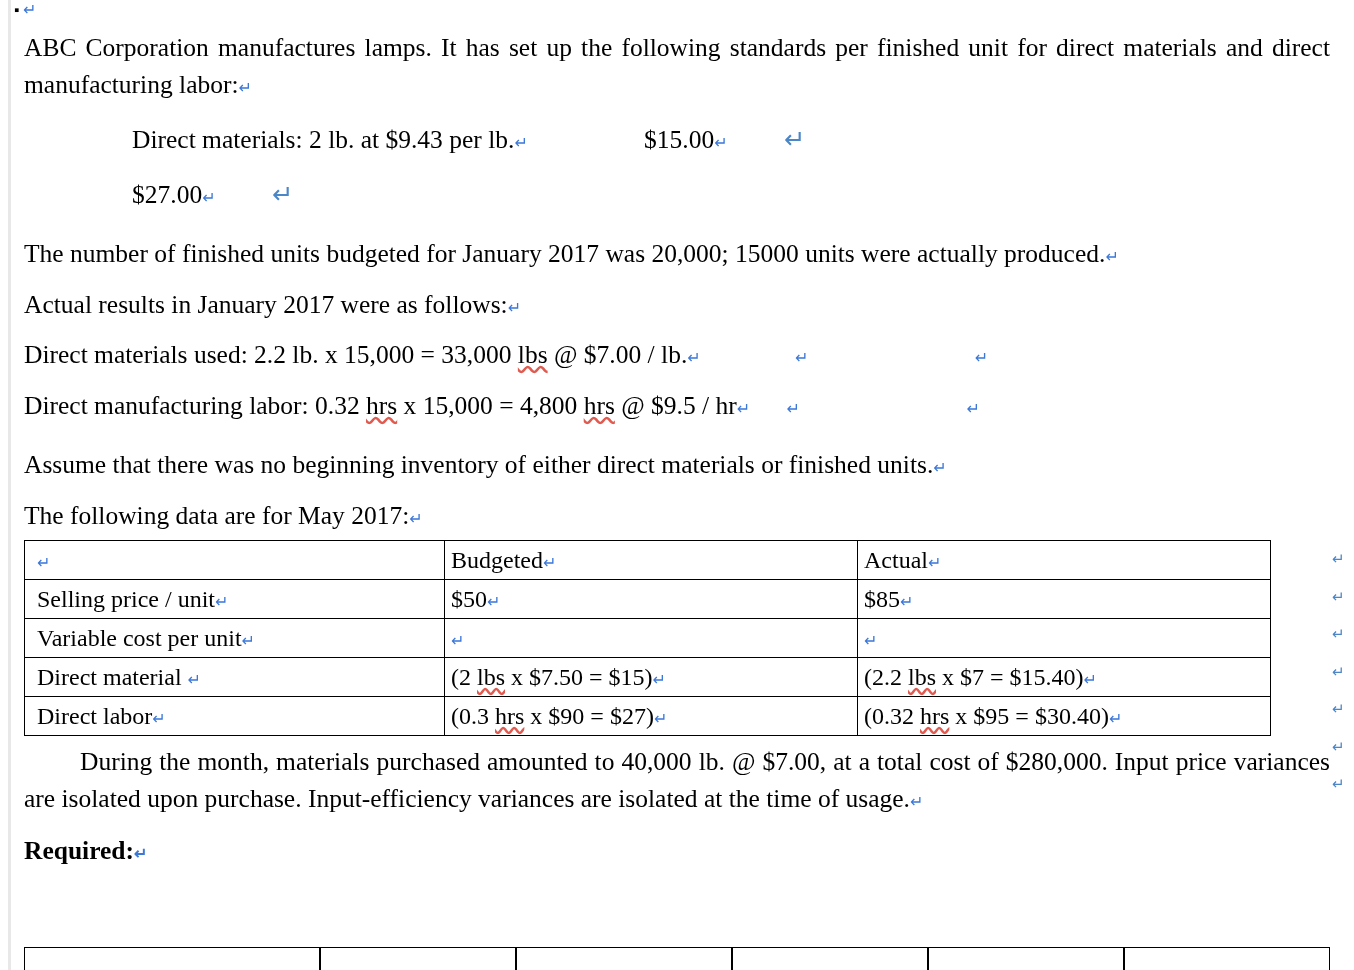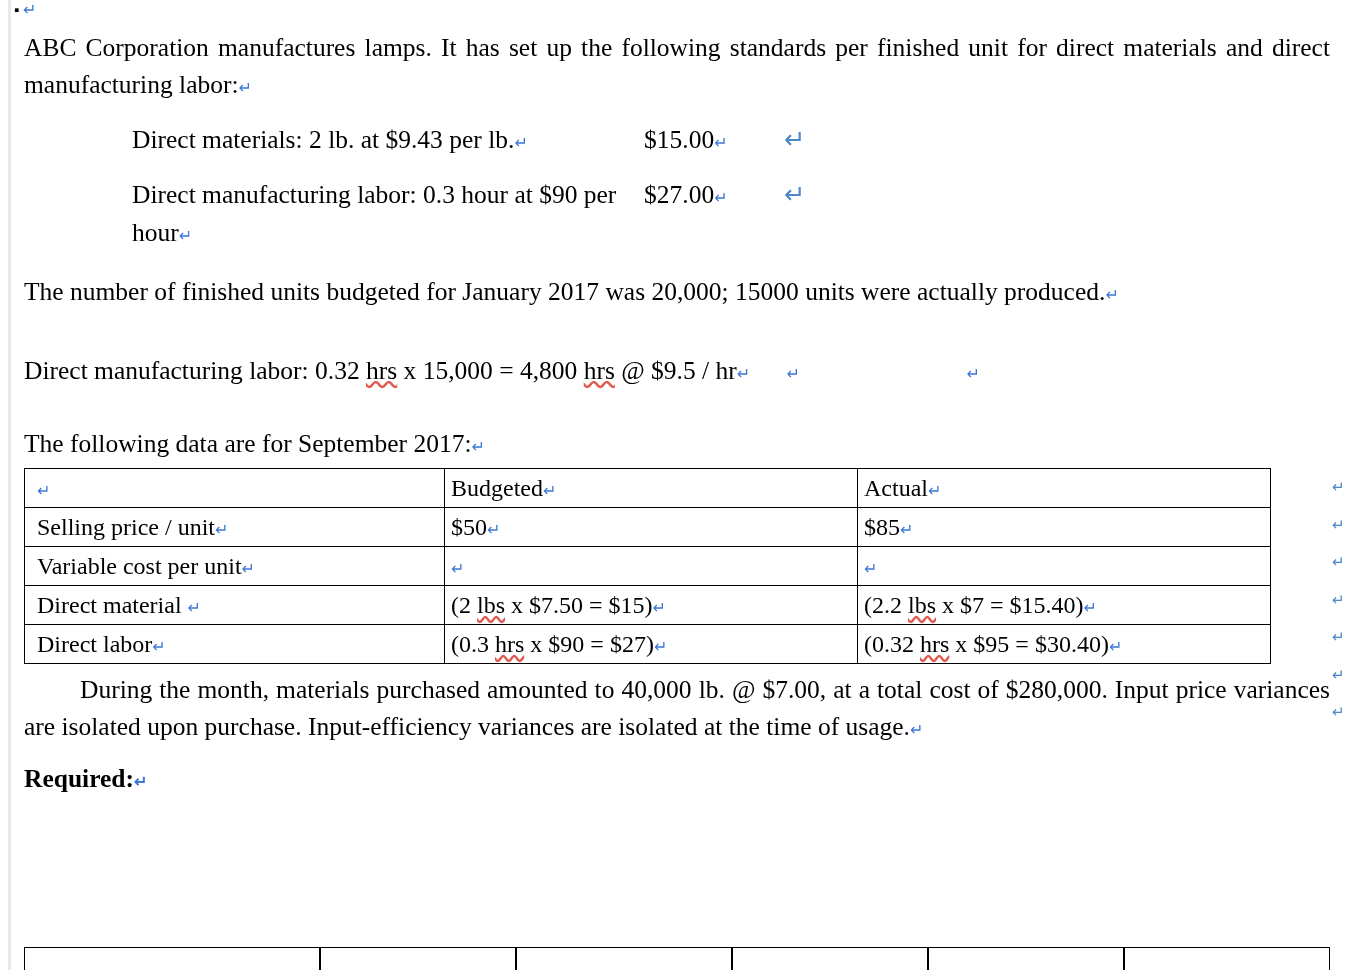--- a/index.html
+++ b/index.html
@@ -138,48 +138,53 @@
 
   <div class="std-row">
     <span class="std-label"><span>Direct materials: 2 lb. at $9.43 per lb.</span><span class="pilcrow">↵</span></span>
     <span class="std-amount"><span>$15.00</span><span class="pilcrow">↵</span></span>
     <span class="std-mark">↵</span>
   </div>
 
   <div style="height:16px"></div>
 
   <div class="std-row">
-    <span class="std-label"><span>Direct manufacturing labor: 0.3 hour at $90 per hour</span><span class="pilcrow">↵</span></span>
     <span class="std-amount"><span>$27.00</span><span class="pilcrow">↵</span></span>
     <span class="std-mark">↵</span>
   </div>
 
   <div style="height:22px"></div>
 
   <p class="body"><span>The number of finished units budgeted for January 2017 was 20,000; 15000 units were actually produced.</span><span class="pilcrow">↵</span></p>
 
   <div style="height:14px"></div>
 
-
-  <div style="height:14px"></div>
-
+  <p class="body indent-1"><span>Actual results in January 2017 were as follows:</span><span class="pilcrow">↵</span></p>
+
+  <div style="height:14px"></div>
+
+  <p class="body indent-2"><span>Direct materials used: 2.2 lb. x 15,000 = 33,000 <span class="spell">lbs</span> @ $7.00 / lb.</span><span class="pilcrow">↵</span>
+    <span style="display:inline-block;width:88px"></span><span class="pilcrow">↵</span>
+    <span style="display:inline-block;width:160px"></span><span class="pilcrow">↵</span>
+  </p>
 
   <div style="height:14px"></div>
 
   <p class="body indent-2"><span>Direct manufacturing labor: 0.32 <span class="spell">hrs</span> x 15,000 = 4,800 <span class="spell">hrs</span> @ $9.5 / hr</span><span class="pilcrow">↵</span>
     <span style="display:inline-block;width:30px"></span><span class="pilcrow">↵</span>
     <span style="display:inline-block;width:160px"></span><span class="pilcrow">↵</span>
   </p>
 
   <div style="height:22px"></div>
 
-
-  <div style="height:14px"></div>
-
-  <p class="body"><span>The following data are for September 2017:</span><span class="pilcrow">↵</span></p>
+  <p class="body"><span>Assume that there was no beginning inventory of either direct materials or finished units.</span><span class="pilcrow">↵</span></p>
+
+  <div style="height:14px"></div>
+
+  <p class="body"><span>The following data are for May 2017:</span><span class="pilcrow">↵</span></p>
 
   <div class="table-wrap">
     <table class="data">
       <colgroup>
         <col class="col-label">
           <col class="col-bud">
           <col class="col-act">
       </colgroup>
       <tbody>
         <tr>

